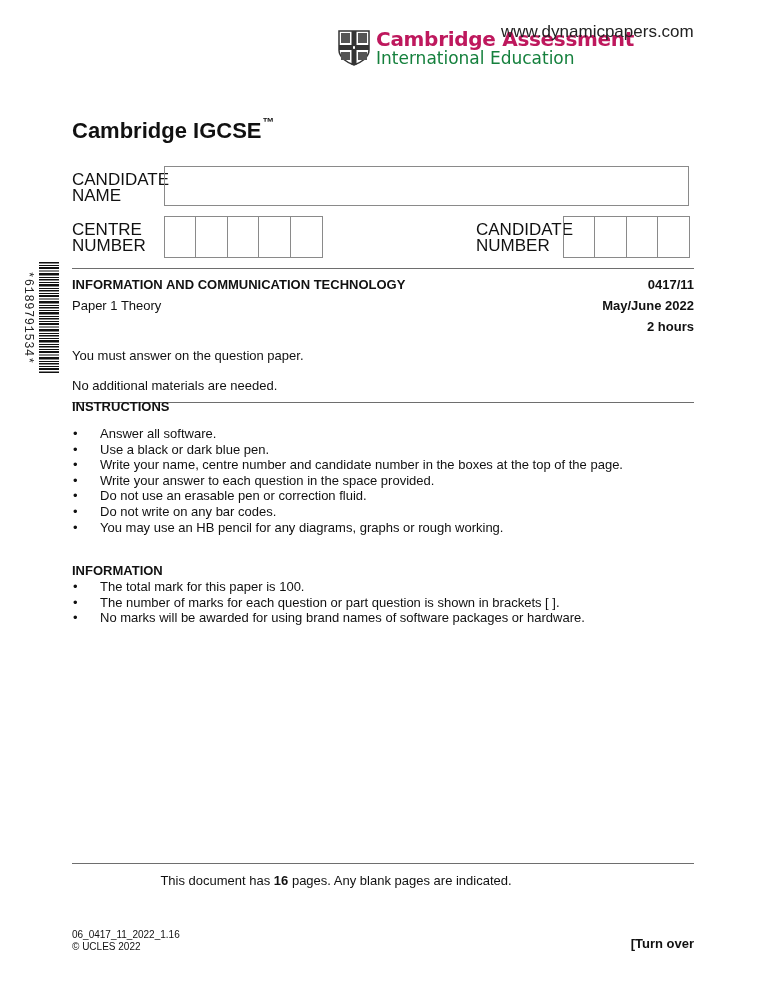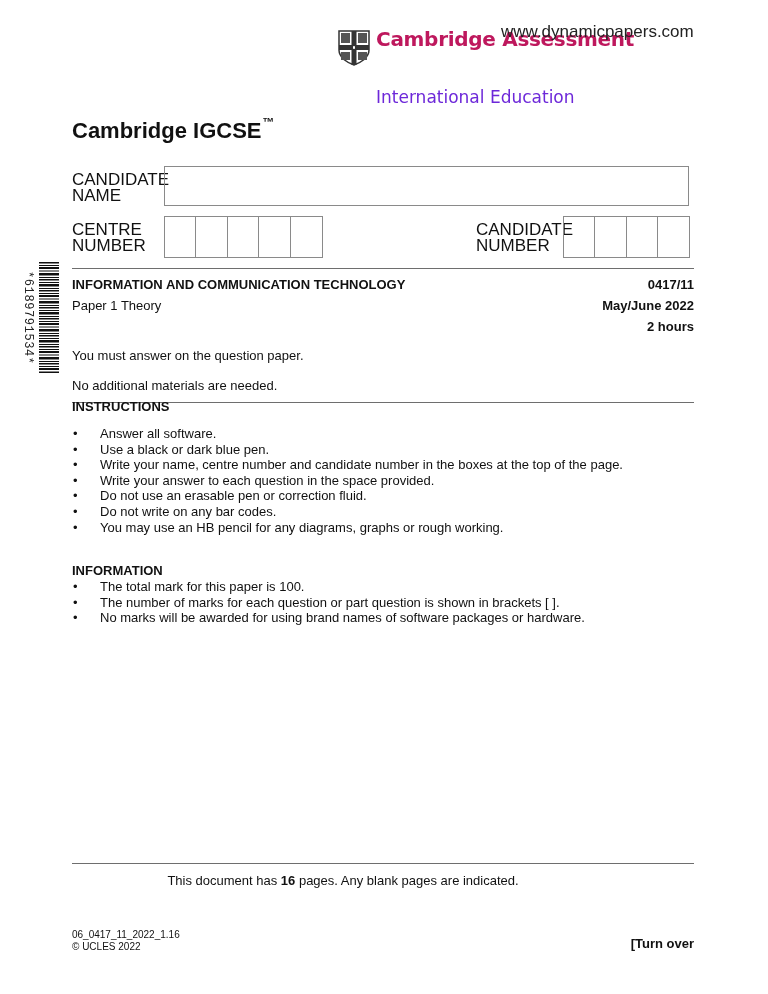--- a/index.html
+++ b/index.html
@@ -23,21 +23,21 @@
     }
     .logo-line1 {
       left: 376px; top: 27px;
       font-family: "DejaVu Sans", sans-serif;
       font-size: 20px; font-weight: bold; color: #be185d;
       letter-spacing: -0.3px; white-space: nowrap;
     }
     .logo-line2 {
       left: 376px; top: 48px;
       font-family: "DejaVu Sans", sans-serif;
-      font-size: 17px; color: #6d28d9; white-space: nowrap; margin-top: 39px;
+      font-size: 17px; color: #15803d; white-space: nowrap;
     }
     .watermark {
       left: 501px; top: 22px;
       font-family: Liberation Sans, sans-serif;
       font-size: 17px; color: #222; white-space: nowrap;
     }
 
     .igcse-title {
       left: 72px; top: 118px;
       font-size: 22px; font-weight: bold; color: #111;
@@ -121,21 +121,21 @@
       left: 21px; top: 262px; width: 14px; height: 111px;
       font-family: "Liberation Mono", monospace;
       font-size: 12px; color: #222;
       writing-mode: vertical-rl;
       text-orientation: mixed;
       letter-spacing: 0.6px;
       text-align: center;
     }
 
     .footer-pages {
-      left: 7px; width: 672px; top: 873px;
+      left: 0; width: 672px; top: 873px;
       font-size: 13px; text-align: center;
     }
     .footer-ref {
       left: 72px; top: 929px;
       font-size: 10px; line-height: 12px;
     }
     .turn-over {
       right: 74px; top: 936px;
       font-size: 13px; font-weight: bold;
     }

